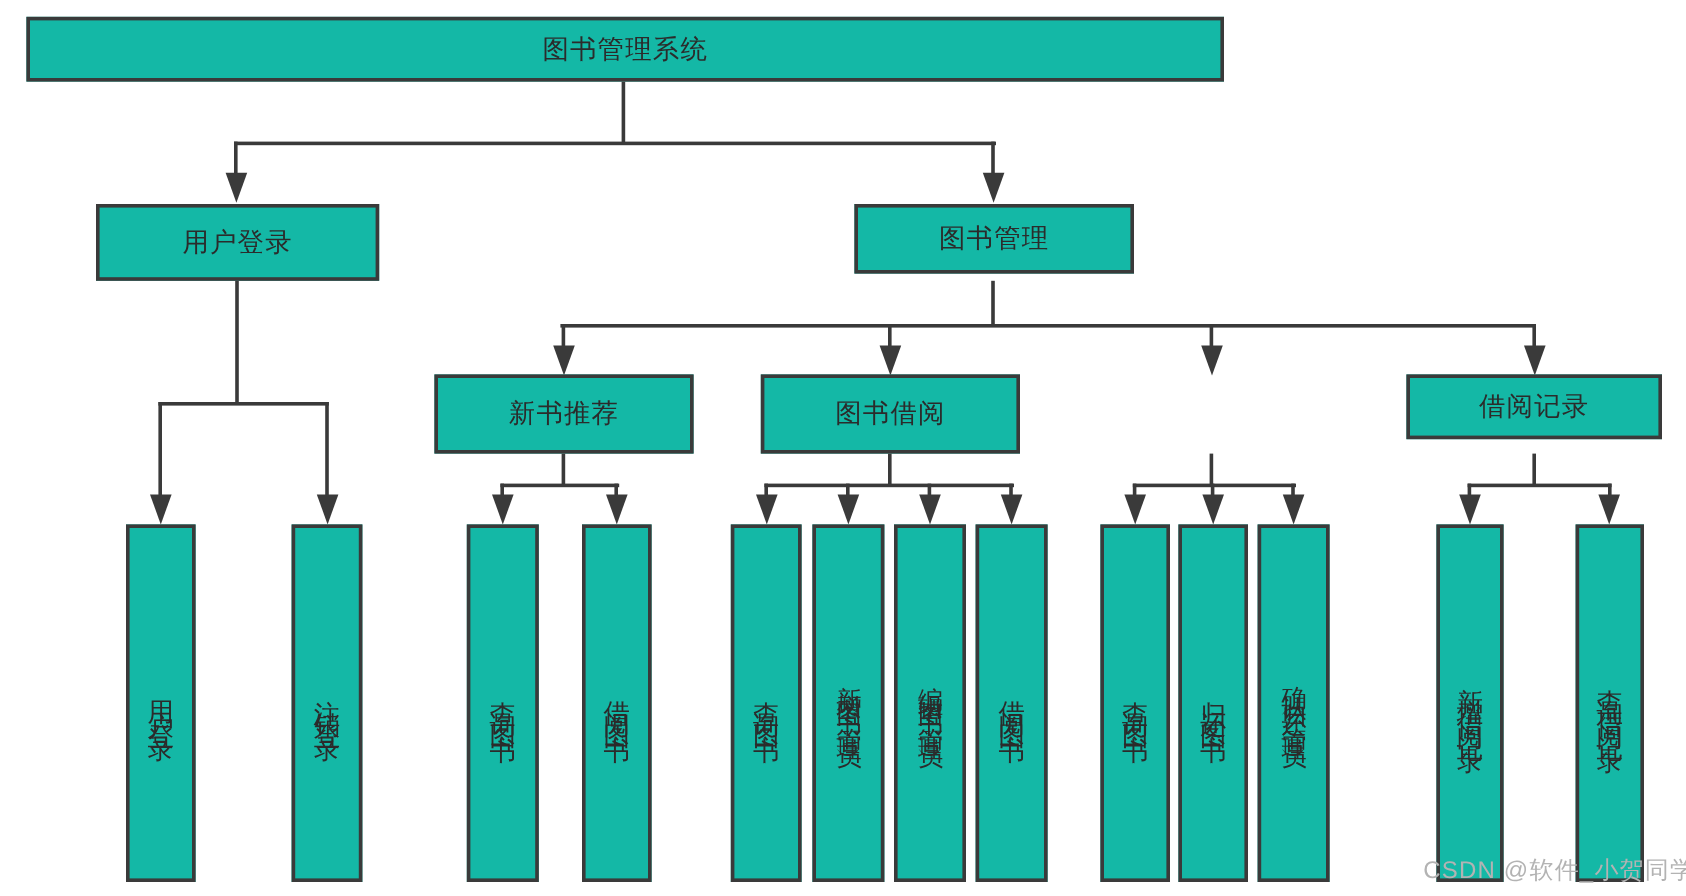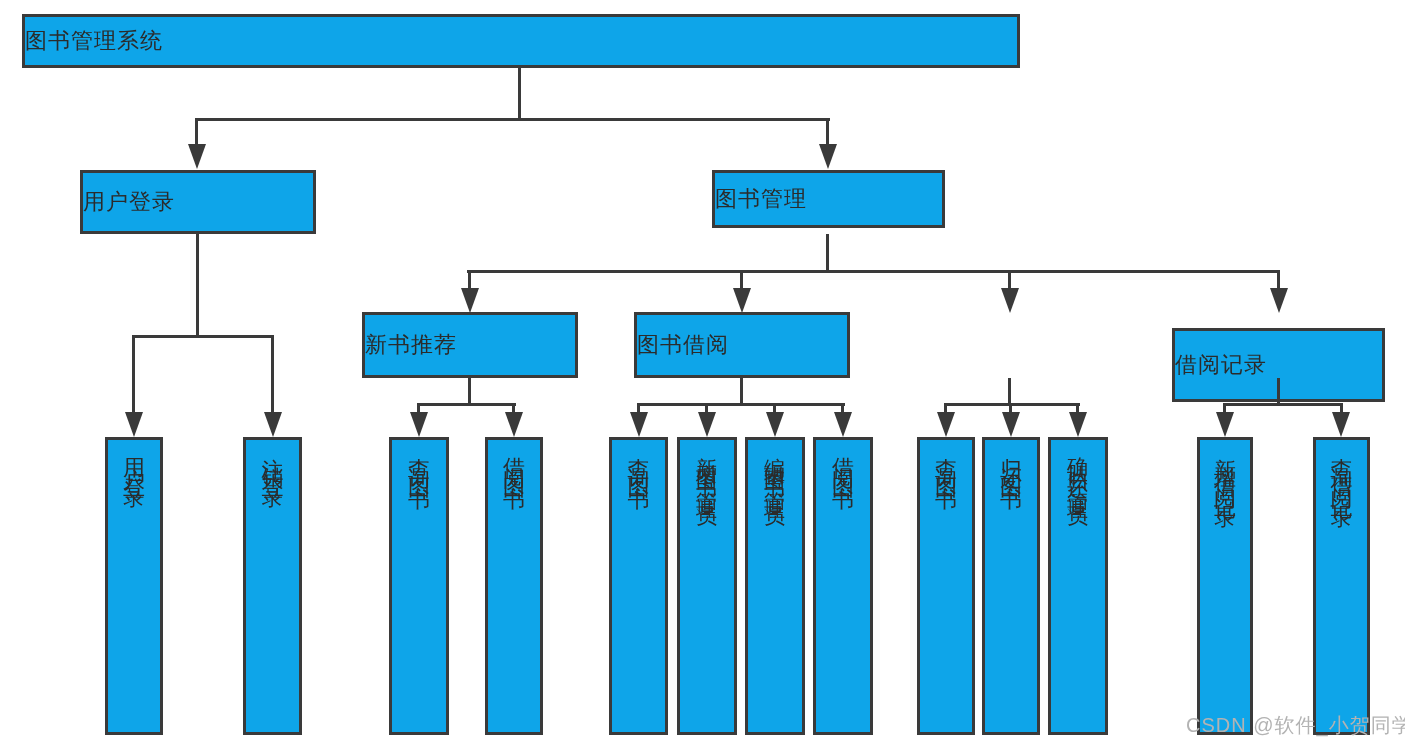--- a/index.html
+++ b/index.html
@@ -13,24 +13,24 @@
   .canvas{
     position:relative;
     width:1405px;height:747px;
     background:var(--background);
     overflow:hidden;
   }
   .box{
     position:absolute;
     box-sizing:border-box;
     border:3px solid var(--line);
-    background:#0ea5e9;
+    background:#14b8a6;
     display:flex;
     align-items:center;
-    justify-content:flex-start;
+    justify-content:center;
     color:var(--text);
   }
   .h-label{font-size:22px;letter-spacing:1px;white-space:nowrap;}
   .leaf{
     writing-mode:vertical-rl;
     text-orientation:mixed;
     font-size:22px;
     letter-spacing:10px;
     line-height:1;
     color:var(--text);
@@ -95,21 +95,21 @@
   <div class="arrow" style="left:1001px;top:288px"></div>
   <div class="vline" style="left:1277px;top:270px;height:20px"></div>
   <div class="arrow" style="left:1270px;top:288px"></div>
 
   <div class="box" style="left:362px;top:312px;width:216px;height:66px">
     <span class="h-label">新书推荐</span>
   </div>
   <div class="box" style="left:634px;top:312px;width:216px;height:66px">
     <span class="h-label">图书借阅</span>
   </div>
-  <div class="box" style="left:1172px;top:328px;width:213px;height:74px">
+  <div class="box" style="left:1172px;top:312px;width:213px;height:54px">
     <span class="h-label">借阅记录</span>
   </div>
 
   <div class="vline" style="left:468px;top:378px;height:27px"></div>
   <div class="hline" style="left:417px;top:403px;width:99px"></div>
   <div class="vline" style="left:417px;top:403px;height:12px"></div>
   <div class="arrow" style="left:410px;top:412px"></div>
   <div class="vline" style="left:512px;top:403px;height:12px"></div>
   <div class="arrow" style="left:505px;top:412px"></div>
 

